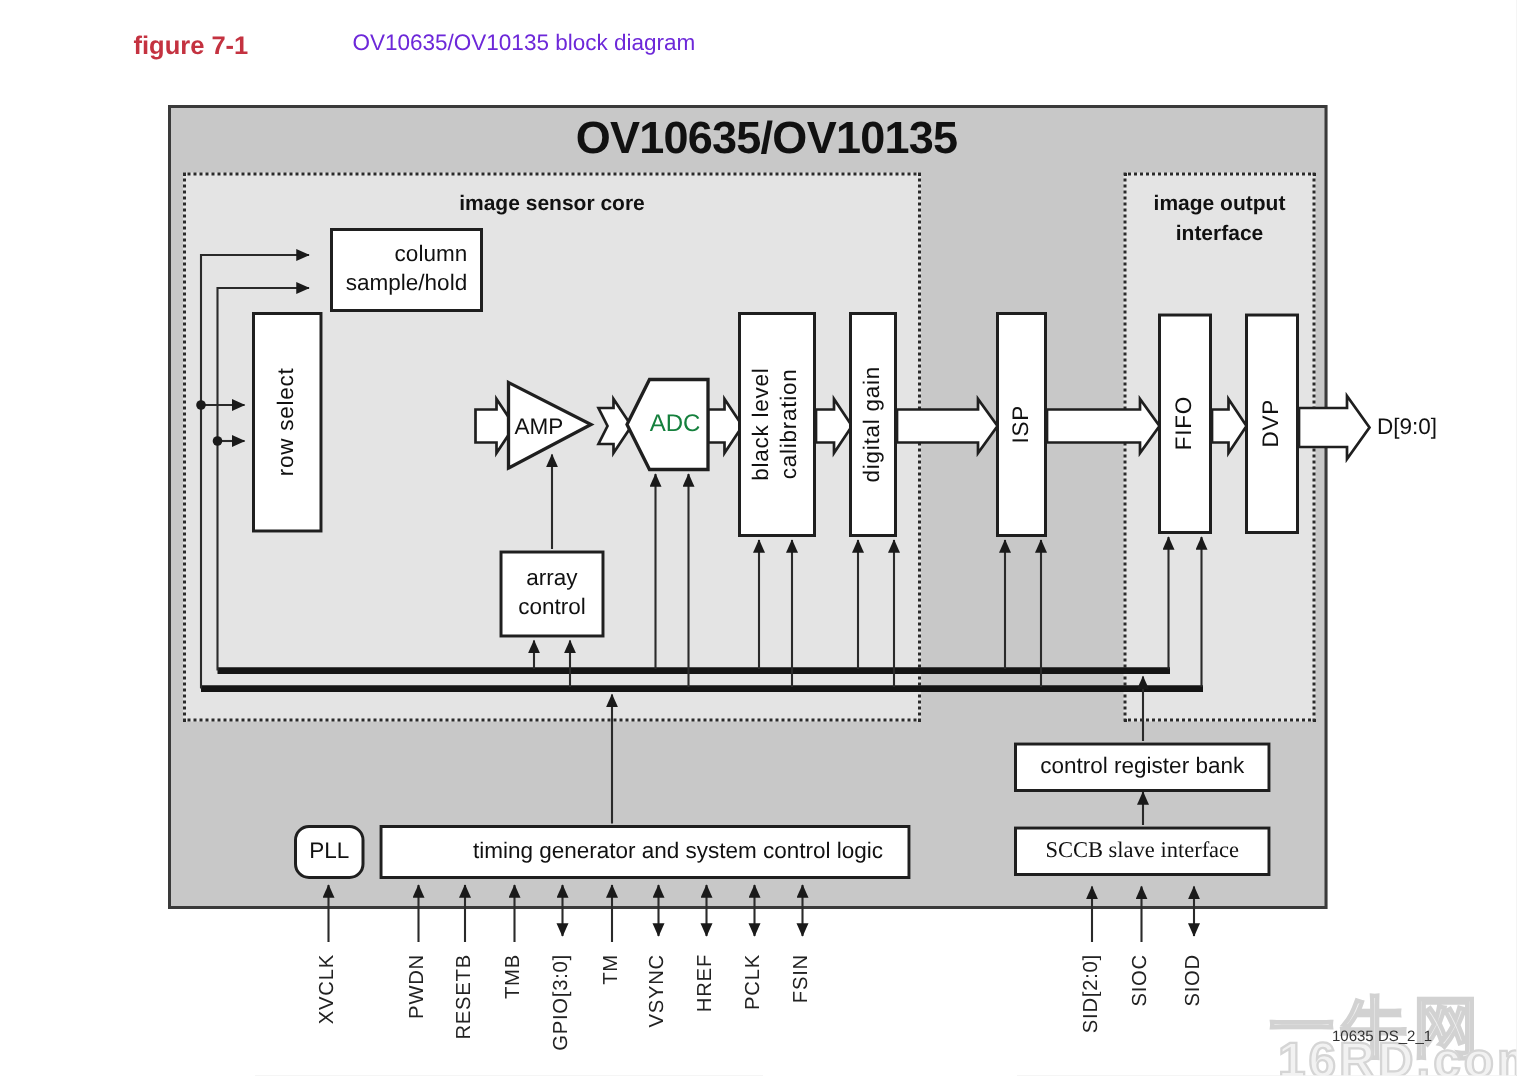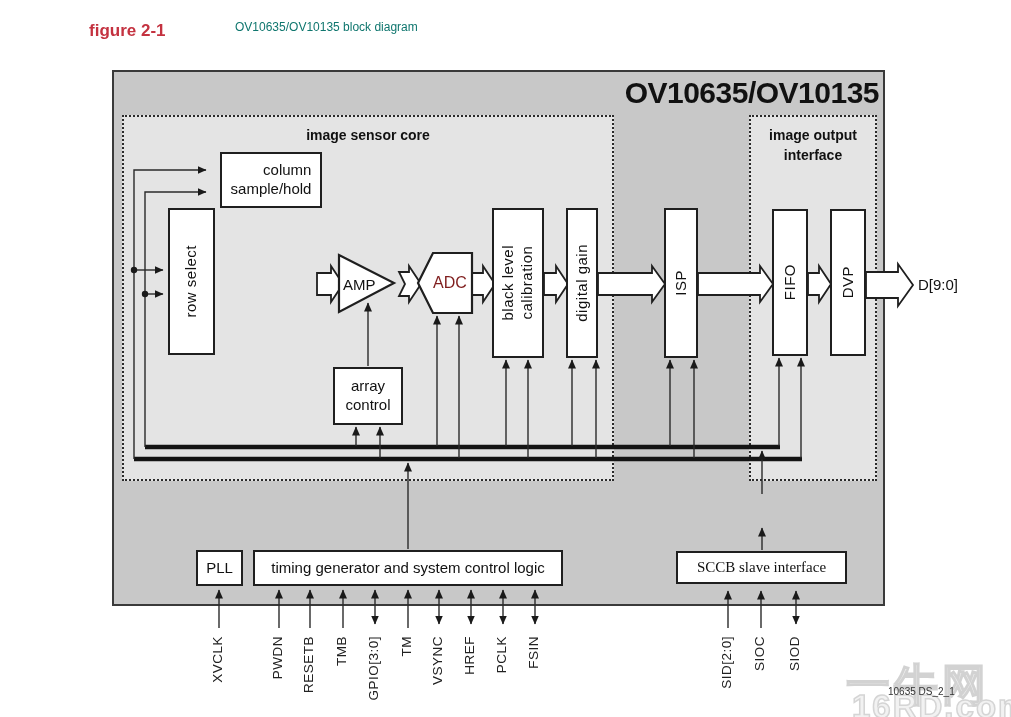--- a/index.html
+++ b/index.html
@@ -4,26 +4,26 @@
 <style>
   html,body { margin:0; padding:0; background:#ffffff; }
   .page {
     position:relative; width:1011px; height:717px; background:#ffffff;
     font-family:"Liberation Sans", sans-serif; overflow:hidden; color:#1a1a1a;
   }
   .abs { position:absolute; }
 
   
   .fig-label { left:89px; top:21px; font-size:17px; font-weight:bold; color:#c43240; }
-  .fig-title { left:235px; top:20px; font-size:12px; color:#0f766e; }
+  .fig-title { left:235px; top:20px; font-size:15px; color:#6d28d9; }
 
   
   .chip-box { left:112px; top:70px; width:769px; height:532px;
     background:#c8c8c8; border:2.5px solid #3a3a3a; z-index:0; }
-  .chip-title { left:105px; top:76px; width:774px; text-align:right;
+  .chip-title { left:124px; top:76px; width:774px; text-align:center;
     font-size:30px; font-weight:bold; letter-spacing:-0.5px; color:#111; z-index:1; }
 
   
   .sec { background:#e4e4e4; border:2px dotted #2a2a2a; z-index:1; }
   .sec-core { left:122px; top:115px; width:488px; height:362px; }
   .sec-proc { left:622px; top:115px; width:113px; height:362px; }
   .sec-out  { left:749px; top:115px; width:124px; height:362px; }
   .sec-label { width:100%; text-align:center; margin-top:9px; font-size:14px;
     font-weight:bold; white-space:pre-line; line-height:1.4; color:#111; }
 
@@ -36,49 +36,49 @@
     font-size:15px; line-height:1.25; z-index:3; white-space:pre-line; color:#111; }
   .b-colsh { left:220px; top:152px; width:98px;  height:52px;text-align:right; }
   .b-rowsel{ left:168px; top:208px; width:43px;  height:143px; }
   .b-array { left:215px; top:208px; width:98px;  height:143px; }
   .b-blc   { left:492px; top:208px; width:48px;  height:146px; }
   .b-dg    { left:566px; top:208px; width:28px;  height:146px; }
   .b-isp   { left:664px; top:208px; width:30px;  height:146px; }
   .b-fifo  { left:772px; top:209px; width:32px;  height:143px; }
   .b-dvp   { left:830px; top:209px; width:32px;  height:143px; }
   .b-gain  { left:333px; top:367px; width:66px;  height:54px; }
-  .b-pll   { left:196px; top:550px; width:43px;  height:32px; }
-  .b-timing{ left:253px; top:550px; width:306px; height:32px; font-size:15px; }
+  .b-pll   { left:196px; top:550px; width:43px;  height:32px;border-radius:10px; }
+  .b-timing{ left:253px; top:550px; width:306px; height:32px; font-size:15px;padding-left:44px; }
   .b-crb   { left:676px; top:495px; width:167px; height:29px; font-size:15px; }
   .b-sccb  { left:676px; top:551px; width:167px; height:29px; font-size:15px;font-family:Liberation Serif, serif; }
   .vtext { writing-mode:vertical-rl; transform:rotate(180deg); letter-spacing:0.5px; }
 
   
   .amp-label { left:343px; top:276px; font-size:15px; z-index:3; color:#111; }
-  .adc-label { left:430px; top:274px; width:40px; text-align:center; font-size:16px; z-index:3; color:#7f1d1d; }
+  .adc-label { left:430px; top:274px; width:40px; text-align:center; font-size:16px; z-index:3; color:#15803d; }
   .dout-label{ left:918px; top:276px; font-size:15px; z-index:3; color:#111; }
 
   
   .pin-label { position:absolute; top:636px; writing-mode:vertical-rl;
     transform:rotate(180deg); font-size:13.5px; letter-spacing:0.5px;
     color:#222; z-index:4; }
 
   
   .doc-id { left:888px; top:686px; font-size:10px; color:#333; z-index:6; }
   .wm1 { left:846px; top:644px; font-size:44px; font-weight:bold; color:#f2f2f2;
     -webkit-text-stroke:1.5px #d2d2d2; letter-spacing:4px; z-index:0;margin-top:12px; }
   .wm2 { left:852px; top:688px; font-size:33px; font-weight:bold; color:#f2f2f2;
     -webkit-text-stroke:1.5px #d5d5d5; letter-spacing:2px; z-index:0; }
 </style>
 </head>
 <body>
 
 <div class="page">
 
-  <div class="abs fig-label">figure 2-1</div>
+  <div class="abs fig-label">figure 7-1</div>
   <div class="abs fig-title">OV10635/OV10135 block diagram</div>
 
   <div class="abs chip-box"></div>
   <div class="abs chip-title">OV10635/OV10135</div>
 
   <div class="abs sec sec-core">
     <div class="sec-label">image sensor core</div>
   </div>
   <div class="abs sec sec-out">
     <div class="sec-label">image output
@@ -163,20 +163,21 @@
   <div class="blk b-blc"><span class="vtext">black level
 calibration</span></div>
   <div class="blk b-dg"><span class="vtext">digital gain</span></div>
   <div class="blk b-isp"><span class="vtext">ISP</span></div>
   <div class="blk b-fifo"><span class="vtext">FIFO</span></div>
   <div class="blk b-dvp"><span class="vtext">DVP</span></div>
   <div class="blk b-gain">array
 control</div>
   <div class="blk b-pll">PLL</div>
   <div class="blk b-timing">timing generator and system control logic</div>
+  <div class="blk b-crb">control register bank</div>
   <div class="blk b-sccb">SCCB slave interface</div>
 
   <div class="abs amp-label">AMP</div>
   <div class="abs adc-label">ADC</div>
   <div class="abs dout-label">D[9:0]</div>
 
   <div class="pin-label" style="left:210px">XVCLK</div>
   <div class="pin-label" style="left:270px">PWDN</div>
   <div class="pin-label" style="left:301px">RESETB</div>
   <div class="pin-label" style="left:334px">TMB</div>

